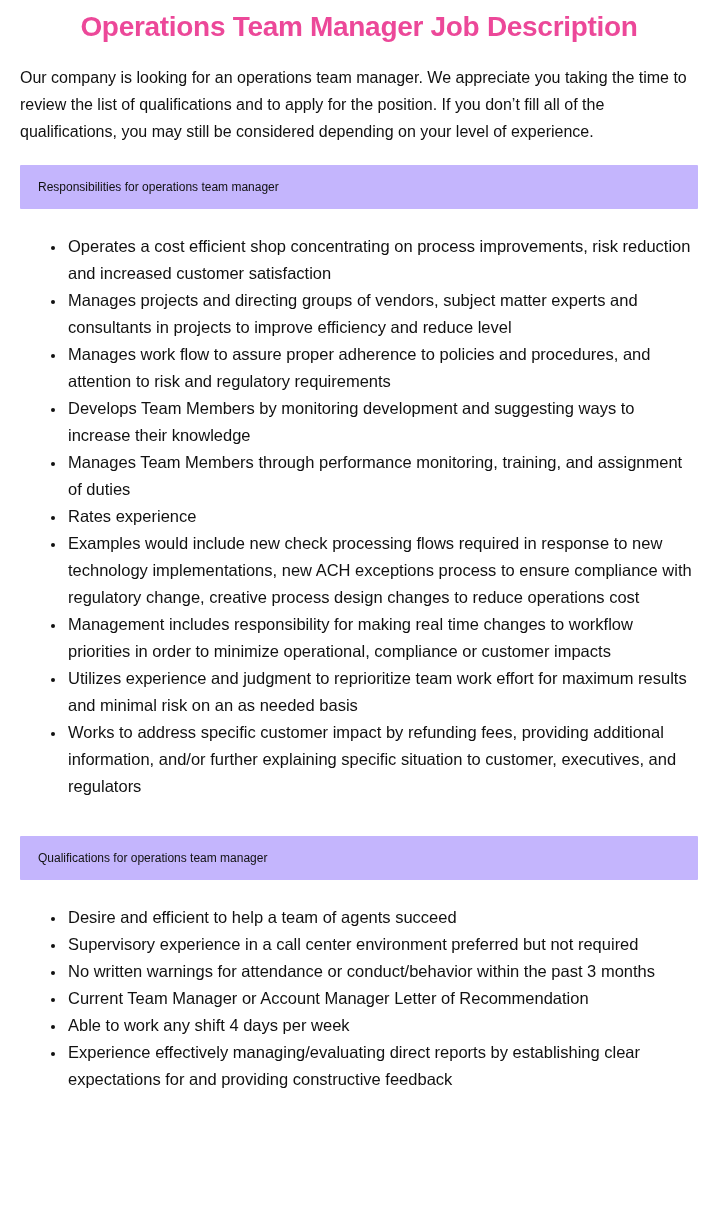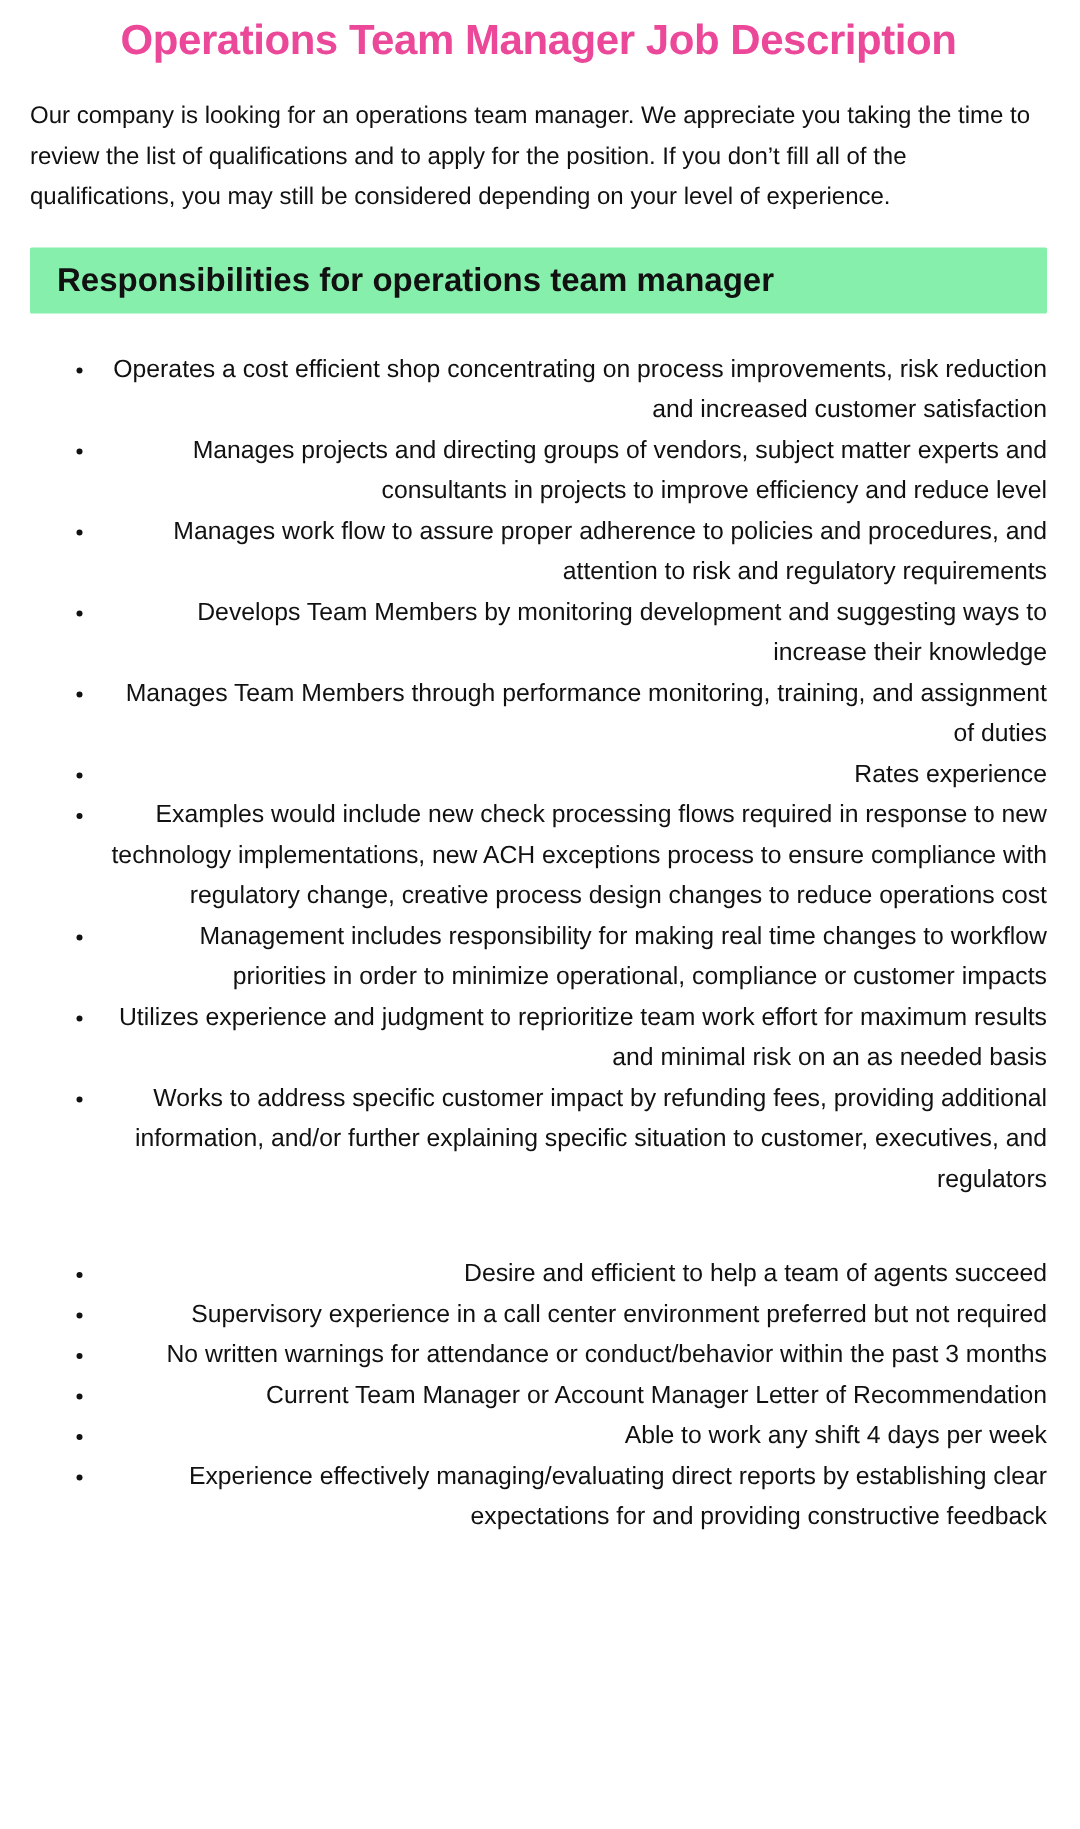--- a/index.html
+++ b/index.html
@@ -26,34 +26,33 @@
     margin: 6px 0 20px 0;
     line-height: 1.2;
     color: #ec4899;
   }
   .intro {
     font-size: 16px;
     line-height: 27px;
     margin: 0 0 20px 0;
   }
   .section-heading {
-    background: #86efac;
-    font-weight: bold;
-    font-size: 22px;
+    background: #c4b5fd;
+    font-weight: normal;
+    font-size: 12px;
     line-height: 20px;
     padding: 12px 18px;
     margin: 0;
     border-radius: 1px;
   }
   ul.bullet-list {
     margin: 24px 0 36px 0;
     padding: 0 0 0 46px;
     font-size: 16.5px;
     line-height: 27px;
-    text-align: right;
   }
   ul.bullet-list li {
     padding-left: 2px;
     margin: 0;
   }
   ul.bullet-list li::marker {
     font-size: 0.9em;
   }
   .section:last-child ul.bullet-list {
     margin-bottom: 10px;
@@ -78,20 +77,21 @@
         <li>Manages Team Members through performance monitoring, training, and assignment of duties</li>
         <li>Rates experience</li>
         <li>Examples would include new check processing flows required in response to new technology implementations, new ACH exceptions process to ensure compliance with regulatory change, creative process design changes to reduce operations cost</li>
         <li>Management includes responsibility for making real time changes to workflow priorities in order to minimize operational, compliance or customer impacts</li>
         <li>Utilizes experience and judgment to reprioritize team work effort for maximum results and minimal risk on an as needed basis</li>
         <li>Works to address specific customer impact by refunding fees, providing additional information, and/or further explaining specific situation to customer, executives, and regulators</li>
       </ul>
   </div>
 
   <div class="section">
+    <div class="section-heading">Qualifications for operations team manager</div>
     <ul class="bullet-list">
         <li>Desire and efficient to help a team of agents succeed</li>
         <li>Supervisory experience in a call center environment preferred but not required</li>
         <li>No written warnings for attendance or conduct/behavior within the past 3 months</li>
         <li>Current Team Manager or Account Manager Letter of Recommendation</li>
         <li>Able to work any shift 4 days per week</li>
         <li>Experience effectively managing/evaluating direct reports by establishing clear expectations for and providing constructive feedback</li>
       </ul>
   </div>
 

